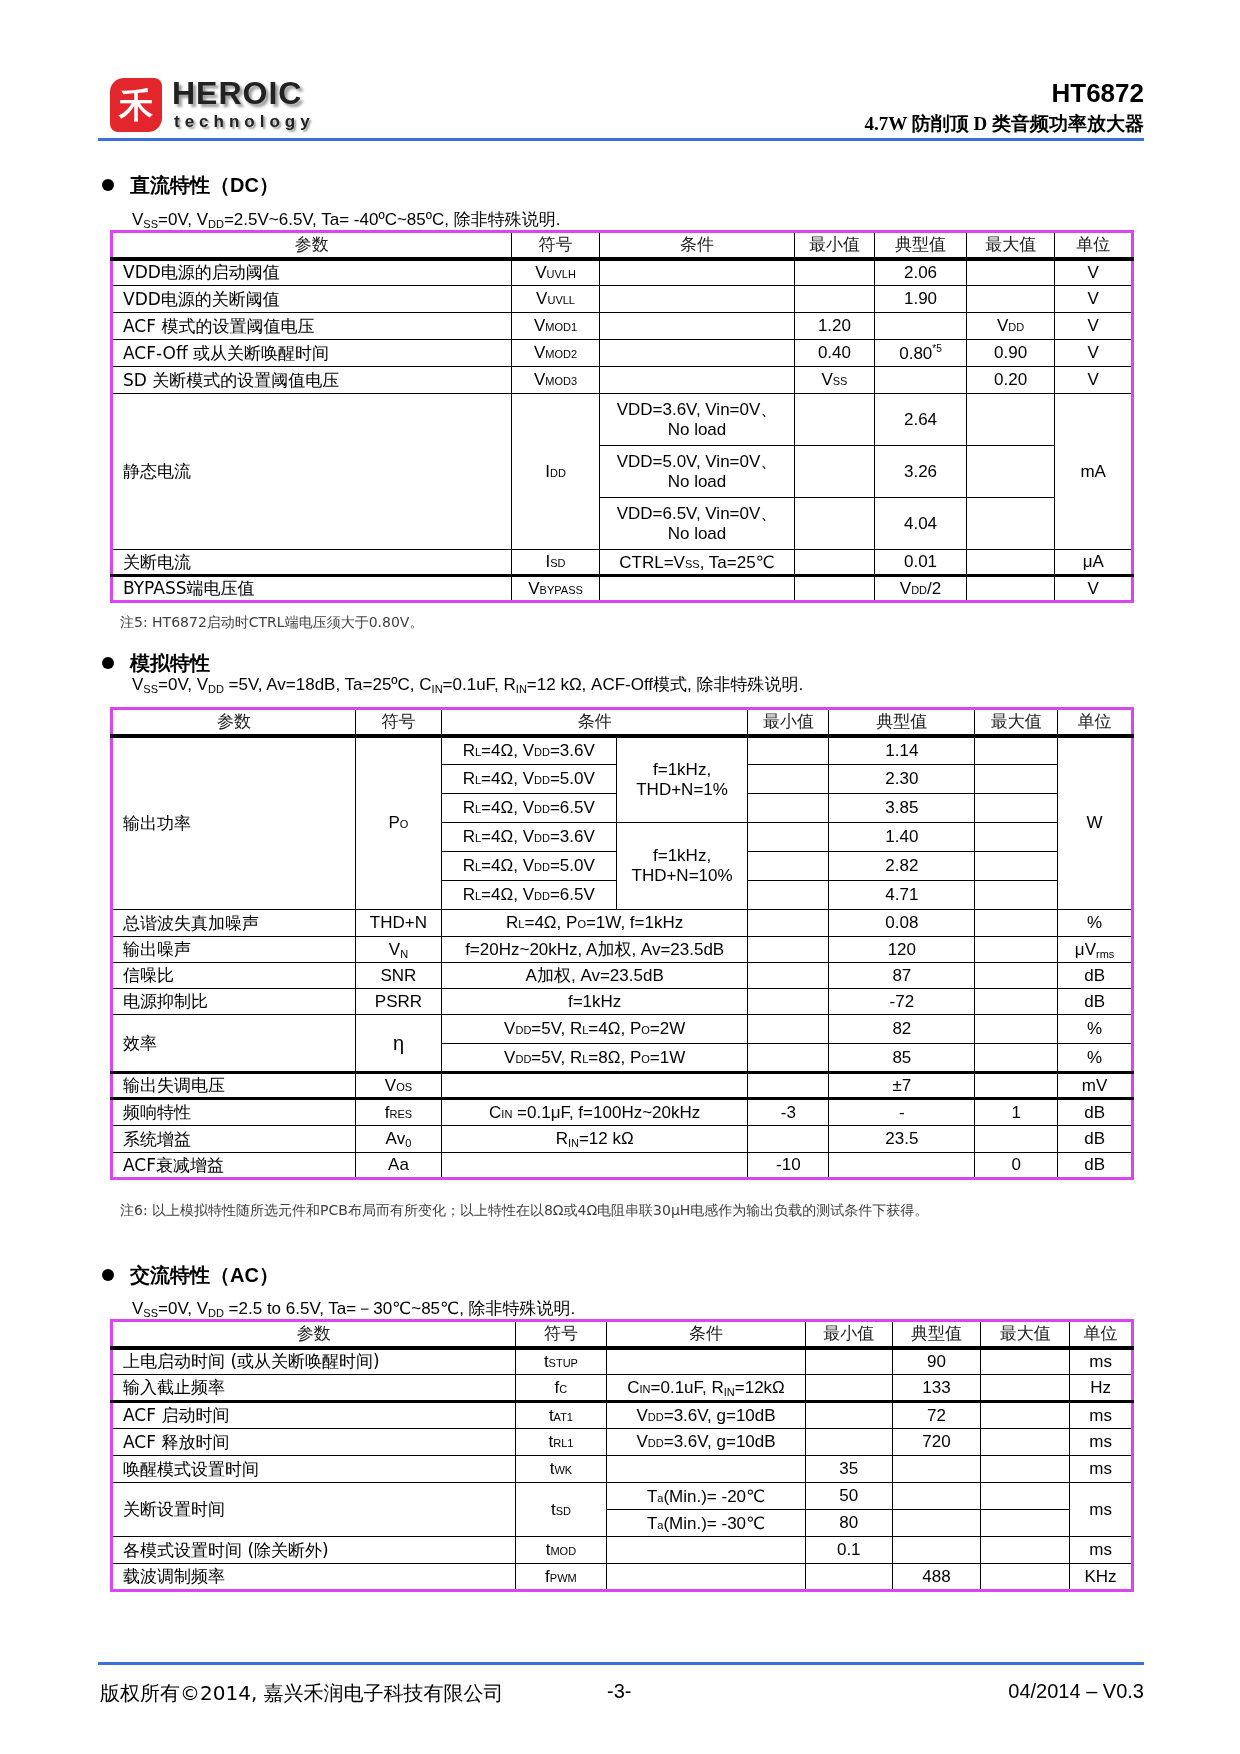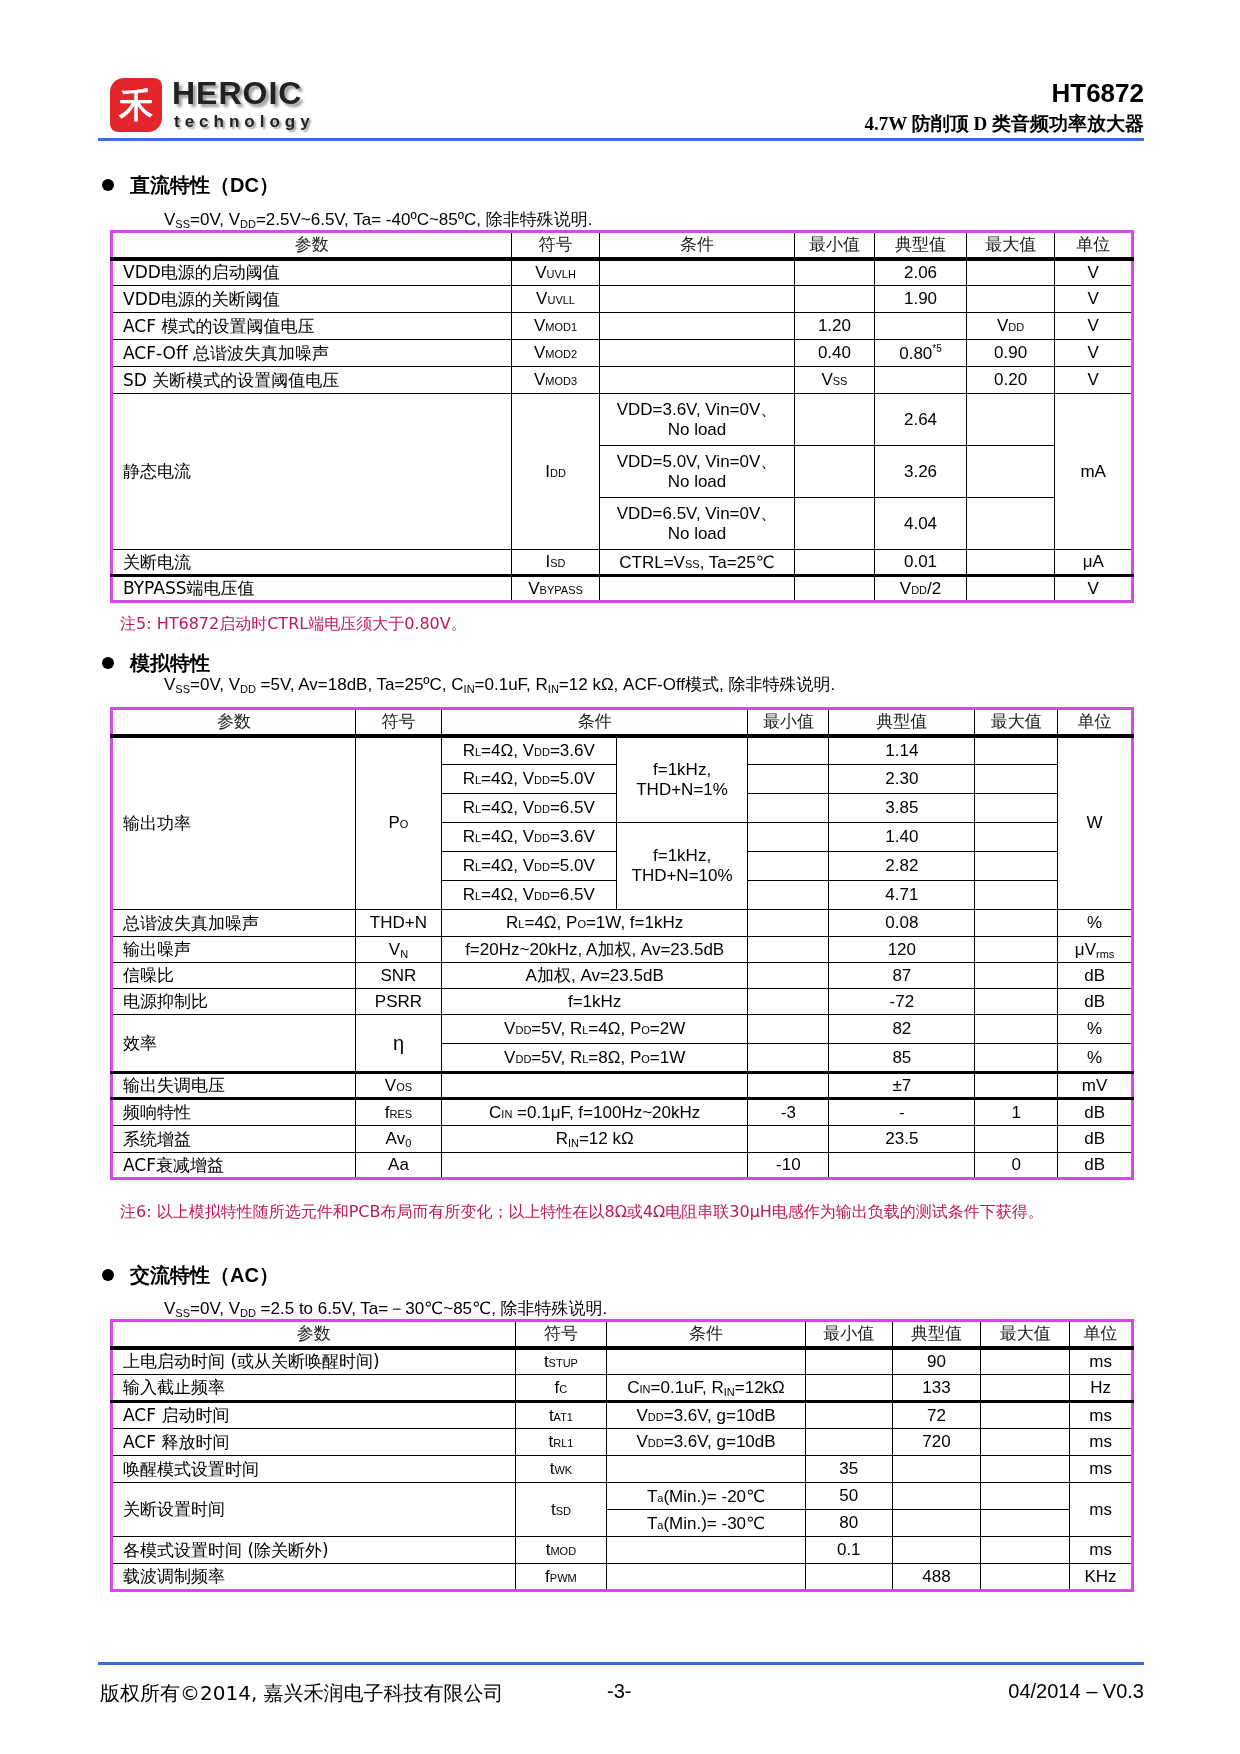--- a/index.html
+++ b/index.html
@@ -9,25 +9,25 @@
   .logo { position:absolute; left:110px; top:76px; width:220px; height:60px; }
   .seal { position:absolute; left:0; top:2px; width:52px; height:54px; background:#e3262c; border-radius:14px 8px 14px 8px; color:#fff; font-size:34px; line-height:54px; text-align:center; font-family:"DejaVu Serif", serif; font-weight:bold; }
   .brand { position:absolute; left:62px; top:0; font-size:32px; font-weight:bold; letter-spacing:1px; color:#222; text-shadow:3px 3px 3px #999; line-height:34px; }
   .brand-sub { position:absolute; left:64px; top:36px; font-size:17px; font-weight:bold; letter-spacing:5px; color:#222; text-shadow:2px 2px 2px #999; }
   .doc-title { position:absolute; right:96px; top:78px; font-size:26px; font-weight:bold; }
   .doc-subtitle { position:absolute; right:96px; top:111px; font-size:19px; font-weight:bold;font-family:Liberation Serif, serif; }
   .rule { position:absolute; left:98px; width:1046px; height:3px; background:#3b6fe0; }
   
   .sec-title { position:absolute; left:102px; font-size:20px; font-weight:bold; }
   .sec-title .bullet { display:inline-block; width:12px; height:12px; border-radius:50%; background:#000; margin-right:16px; vertical-align:middle; position:relative; top:-2px; }
-  .cond { position:absolute; left:132px; font-size:17px;margin-left:32px; }
+  .cond { position:absolute; left:132px; font-size:17px; }
   sub, .sb { font-size:11px; vertical-align:baseline; }
   .sbl { font-size:11px; vertical-align:-3px; }
   sup { font-size:10px; }
-  .note { position:absolute; left:120px; font-size:16px; color:#be185d; }
+  .note { position:absolute; left:120px; font-size:14px; color:#404040; }
   table.spec { position:absolute; border-collapse:collapse; border:3px solid #d946ef; font-size:17px; }
   table.spec td, table.spec th { border:1px solid #000; padding:0 6px; text-align:center; font-weight:normal; white-space:nowrap; }
   table.spec th { font-family:"DejaVu Serif", serif; font-size:17px; color:#222; }
   table.spec tr.hdr th { border-bottom:4px solid #000; }
   table.spec td.l { text-align:left; padding-left:10px; }
   table.spec tr.thick td { border-top:3px solid #000; }
   .footer { position:absolute; top:1680px; font-size:20px; }
 </style>
 </head>
 <body>
@@ -85,21 +85,21 @@
   <tr style="height:27px">
     <td class="l cn">ACF 模式的设置阈值电压</td>
         <td><span>V</span><span class="sb">MOD1</span></td>
         <td></td>
         <td>1.20</td>
         <td></td>
         <td><span>V</span><span class="sb">DD</span></td>
         <td>V</td>
   </tr>
   <tr style="height:27px">
-    <td class="l cn">ACF-Off 总谐波失真加噪声</td>
+    <td class="l cn">ACF-Off 或从关断唤醒时间</td>
         <td><span>V</span><span class="sb">MOD2</span></td>
         <td></td>
         <td>0.40</td>
         <td><span>0.80</span><sup>*5</sup></td>
         <td>0.90</td>
         <td>V</td>
   </tr>
   <tr style="height:27px">
     <td class="l cn">SD 关断模式的设置阈值电压</td>
         <td><span>V</span><span class="sb">MOD3</span></td>

